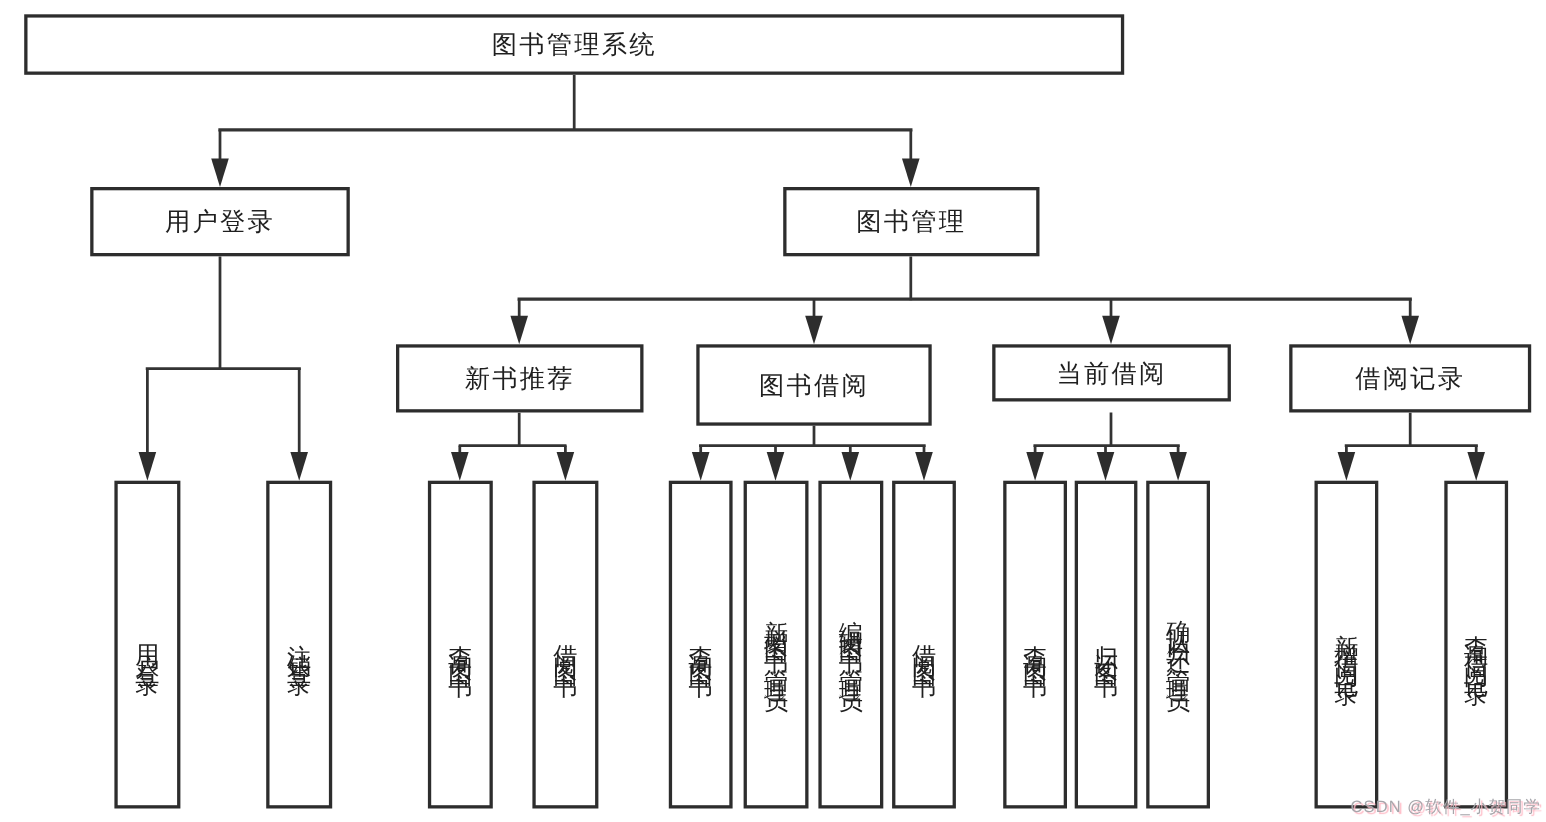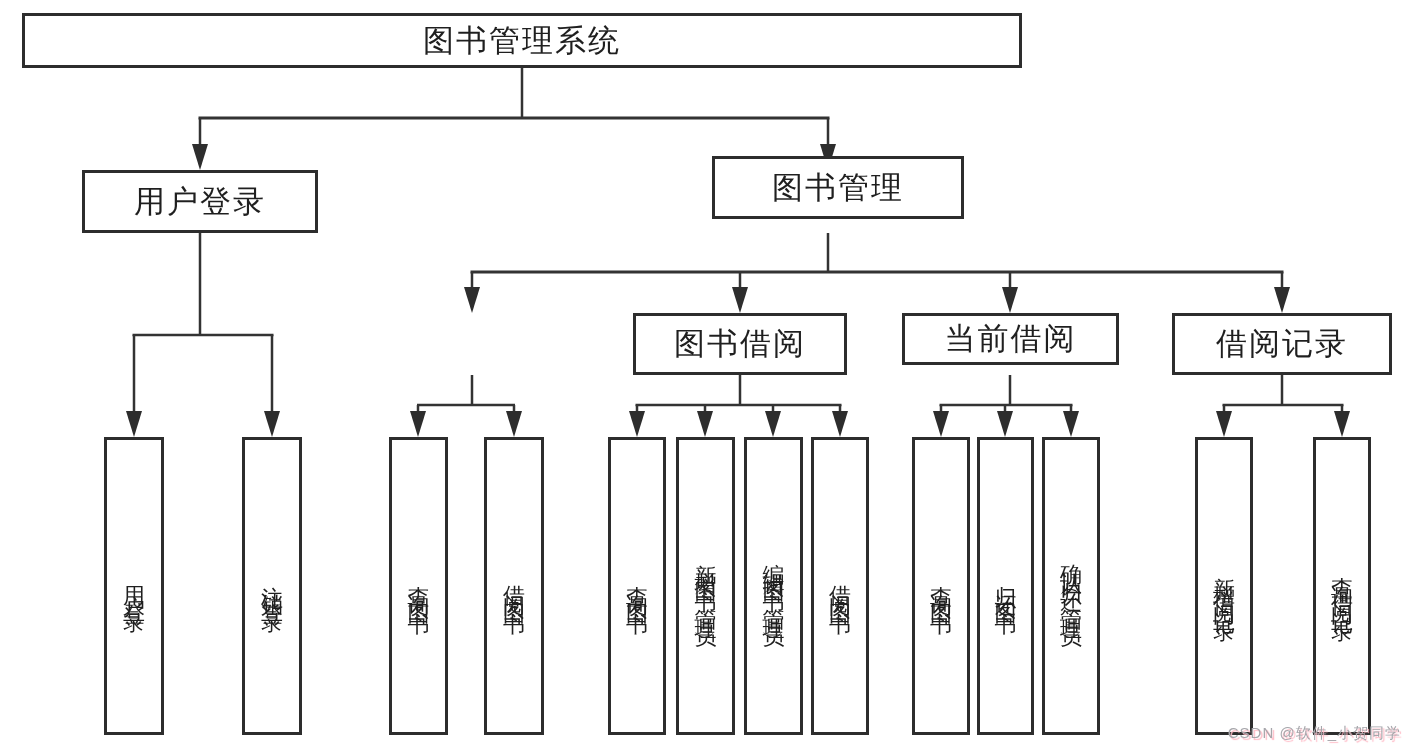--- a/index.html
+++ b/index.html
@@ -25,21 +25,21 @@
   .node{
     position:absolute;
     box-sizing:border-box;
     background:var(--fill);
     border:3px solid var(--border);
     display:flex;align-items:center;justify-content:center;
     z-index:1;
     color:var(--text);
   }
   .node.h .lbl{
-    font-size:31px;
+    font-size:23px;
     letter-spacing:2px;
     white-space:nowrap;
   }
   .node.v .lbl{
     writing-mode:vertical-rl;
     text-orientation:mixed;
     font-size:22px;
     letter-spacing:9px;
     line-height:1;
     white-space:nowrap;
@@ -136,25 +136,28 @@
     </g>
   </svg>
 
   <div class="node h" style="left:22px;top:13px;width:1000px;height:55px">
     <span class="lbl">图书管理系统</span>
   </div>
 
   <div class="node h" style="left:82px;top:170px;width:236px;height:63px">
     <span class="lbl">用户登录</span>
   </div>
-  <div class="node h" style="left:712px;top:156px;width:252px;height:63px">
+  <div class="node h" style="left:712px;top:170px;width:233px;height:63px">
     <span class="lbl">图书管理</span>
   </div>
 
-  <div class="node h" style="left:633px;top:313px;width:214px;height:62px">
+  <div class="node h" style="left:360px;top:313px;width:225px;height:62px">
+    <span class="lbl">新书推荐</span>
+  </div>
+  <div class="node h" style="left:633px;top:313px;width:214px;height:74px">
     <span class="lbl">图书借阅</span>
   </div>
   <div class="node h" style="left:902px;top:313px;width:217px;height:52px">
     <span class="lbl">当前借阅</span>
   </div>
   <div class="node h" style="left:1172px;top:313px;width:220px;height:62px">
     <span class="lbl">借阅记录</span>
   </div>
 
   <div class="node v" style="left:104px;top:437px;width:60px;height:298px">

